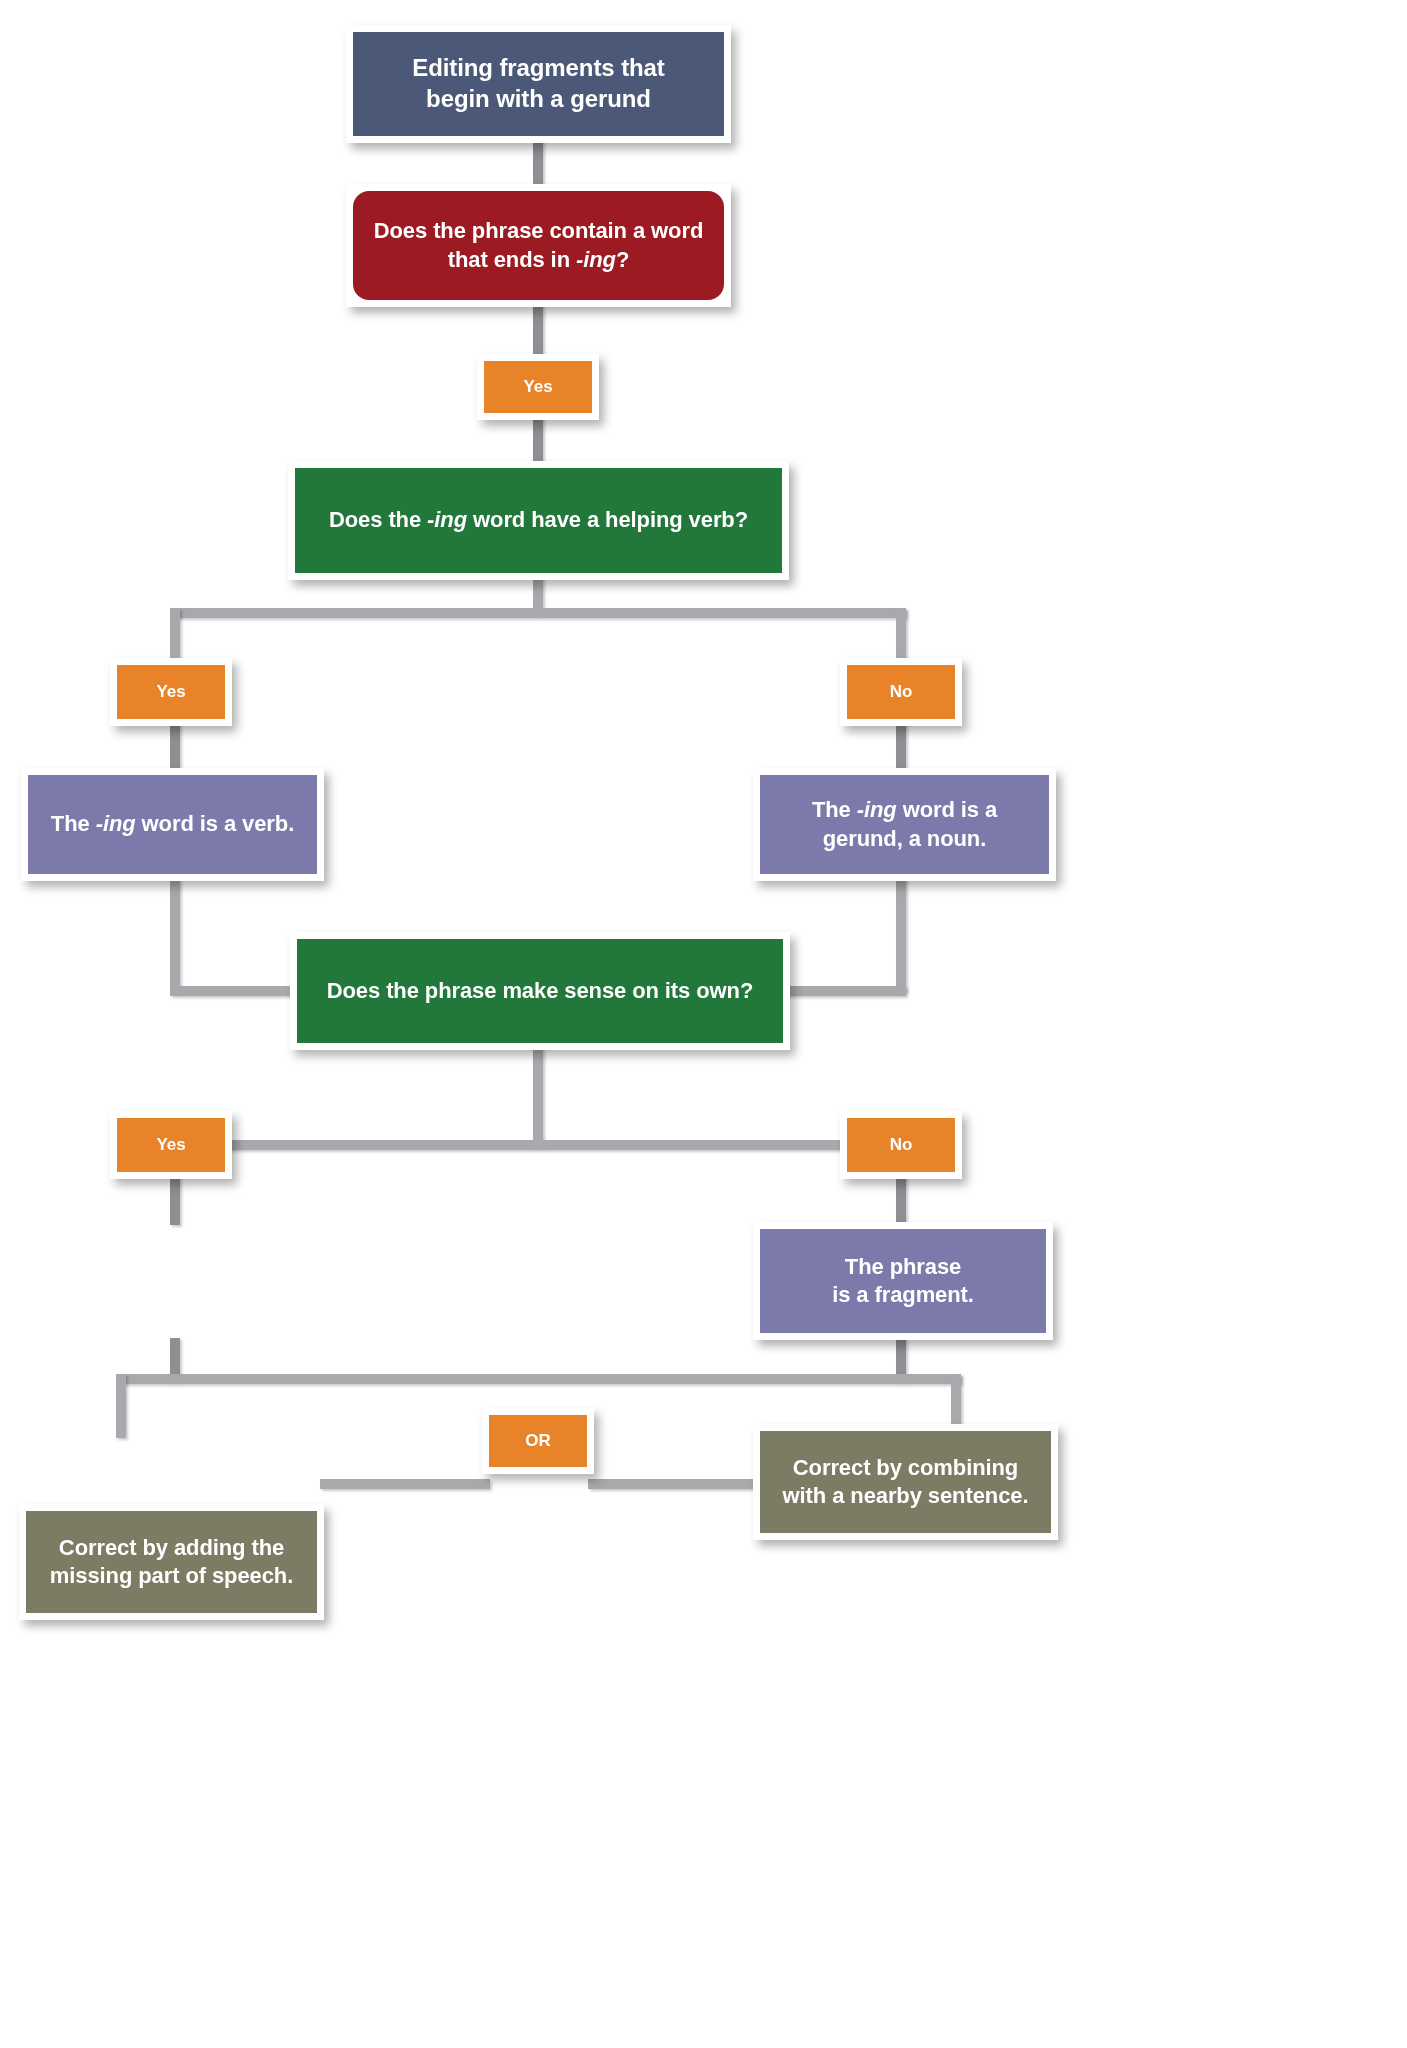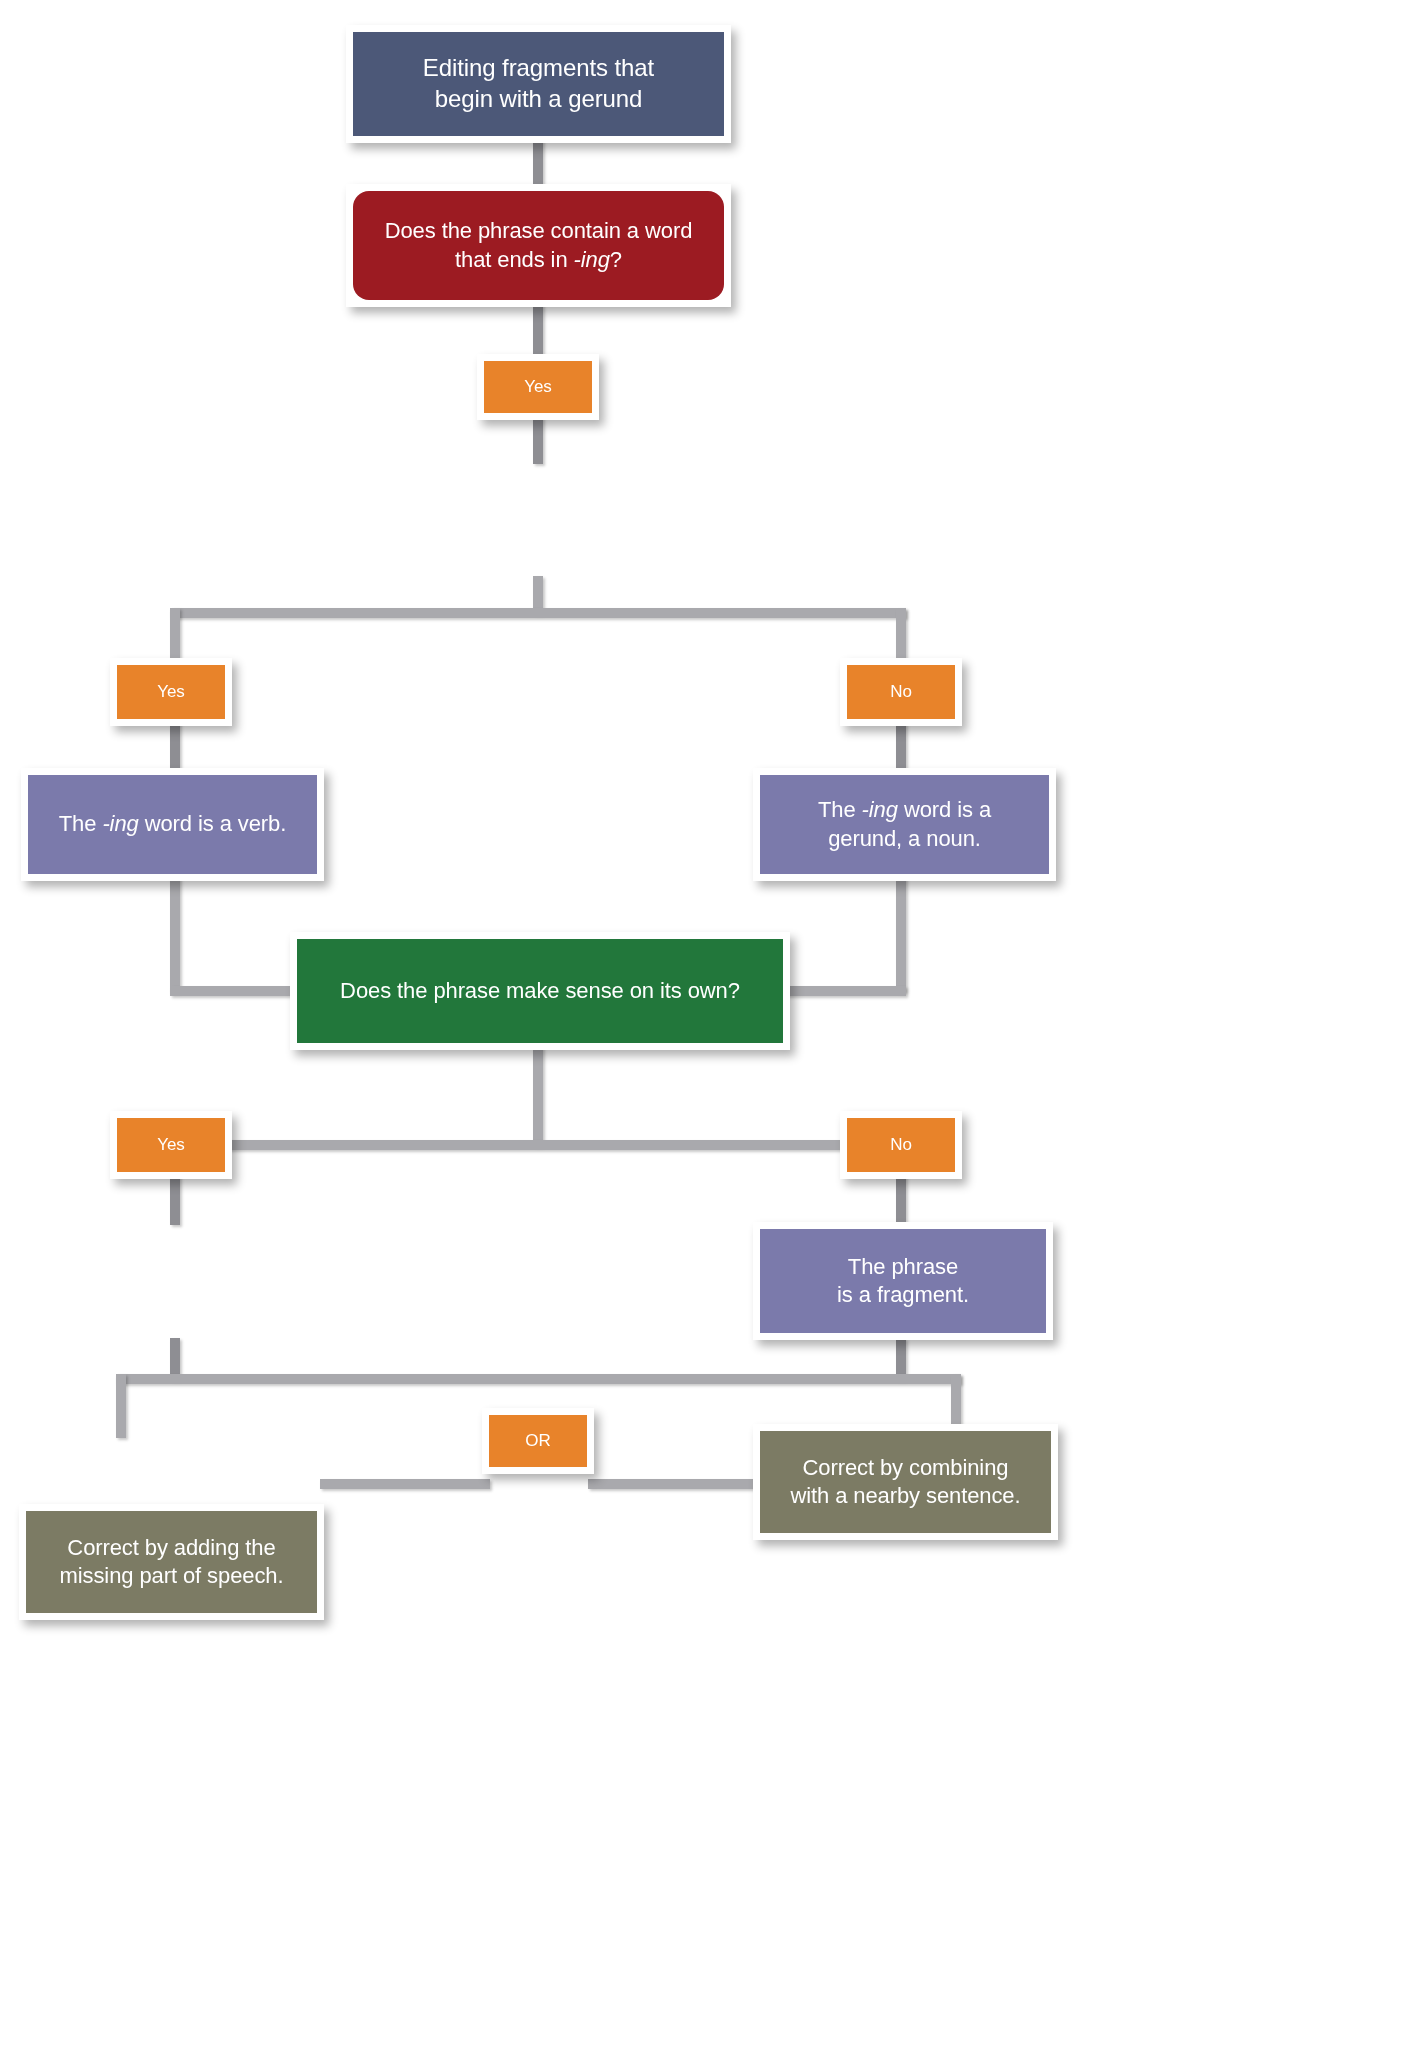--- a/index.html
+++ b/index.html
@@ -37,21 +37,21 @@
   .node > .fill {
     width: 100%;
     height: 100%;
     display: flex;
     align-items: center;
     justify-content: center;
     text-align: center;
   }
   .node .txt {
     color: #ffffff;
-    font-weight: normal;
+    font-weight: bold;
     line-height: 1.28;
     letter-spacing: -0.1px;
     padding: 0 10px;
   }
   .node .txt i { font-style: italic; }
 
   .blue   > .fill { background: #4c5878; }
   .red    > .fill { background: #9c1b22; border-radius: 16px; }
   .green  > .fill { background: #22773b; }
   .orange > .fill { background: #e8832a; }
@@ -130,20 +130,27 @@
       </div>
     </div>
   </div>
 
   <div class="node orange" style="left:477px; top:354px; width:122px; height:66px;">
     <div class="fill">
       <div class="txt t20">Yes</div>
     </div>
   </div>
 
+  <div class="node green" style="left:288px; top:461px; width:501px; height:119px;">
+    <div class="fill">
+      <div class="txt t22">
+        <span>Does the  </span><i>-ing</i><span> word have a helping verb?</span>
+      </div>
+    </div>
+  </div>
 
   <div class="node orange" style="left:110px; top:658px; width:122px; height:68px;">
     <div class="fill">
       <div class="txt t20">Yes</div>
     </div>
   </div>
 
   <div class="node orange" style="left:840px; top:658px; width:122px; height:68px;">
     <div class="fill">
       <div class="txt t20">No</div>

